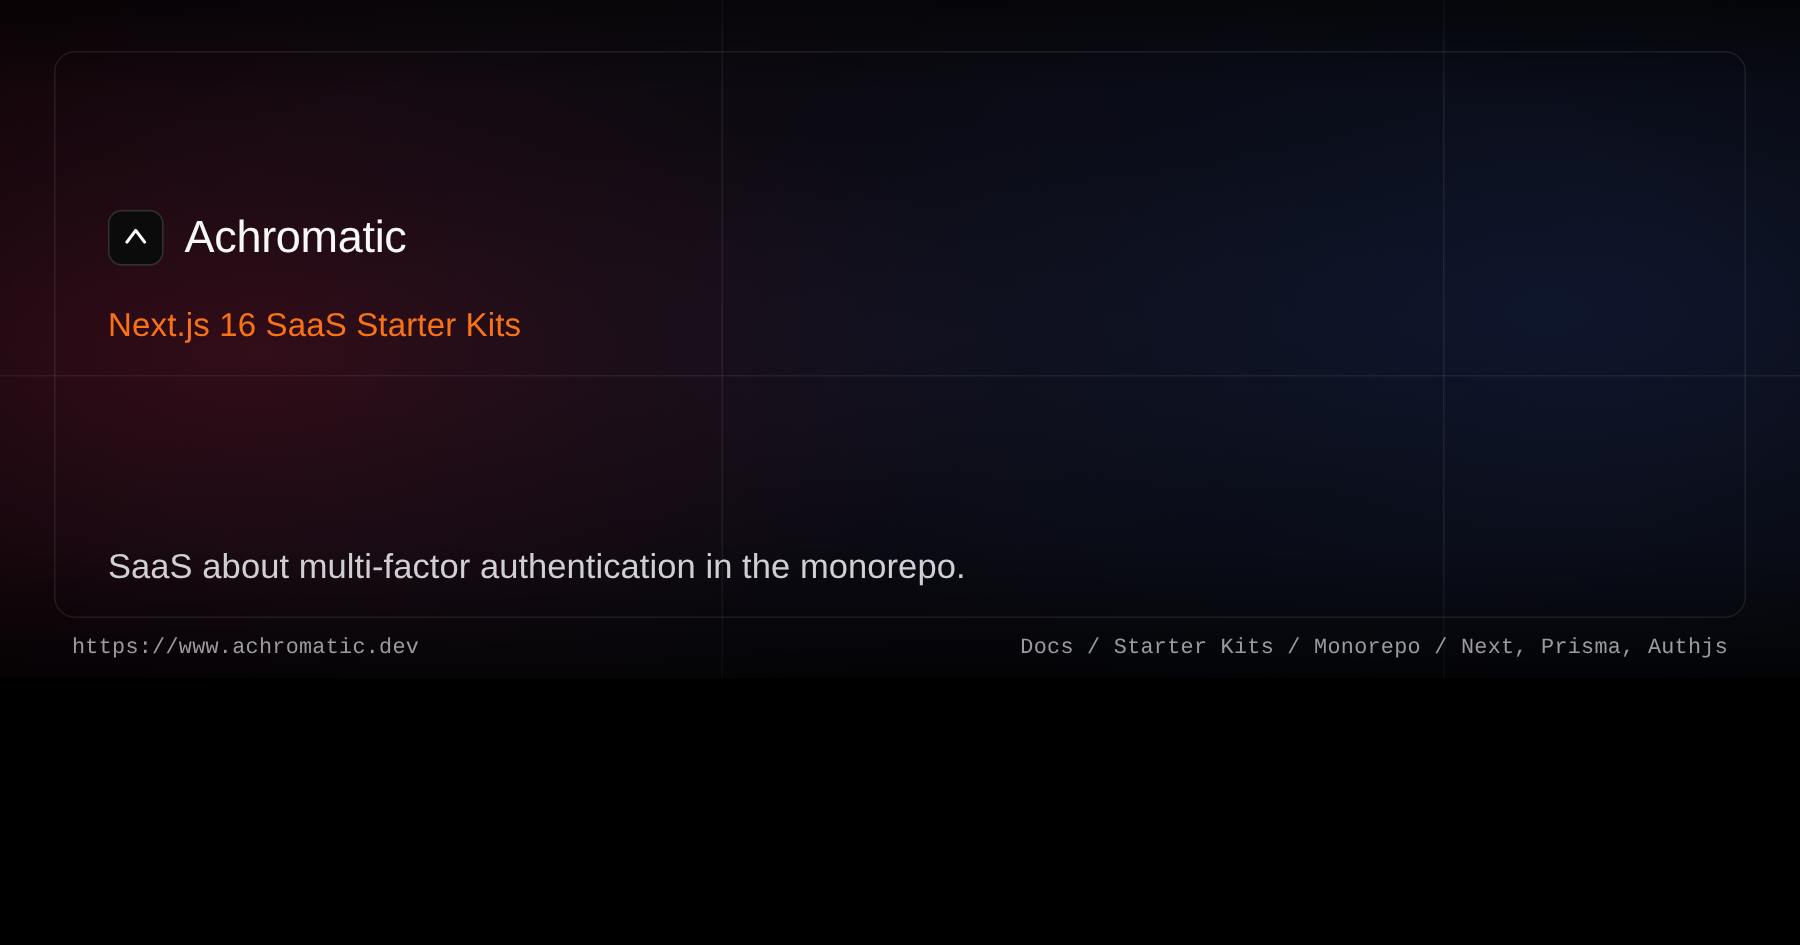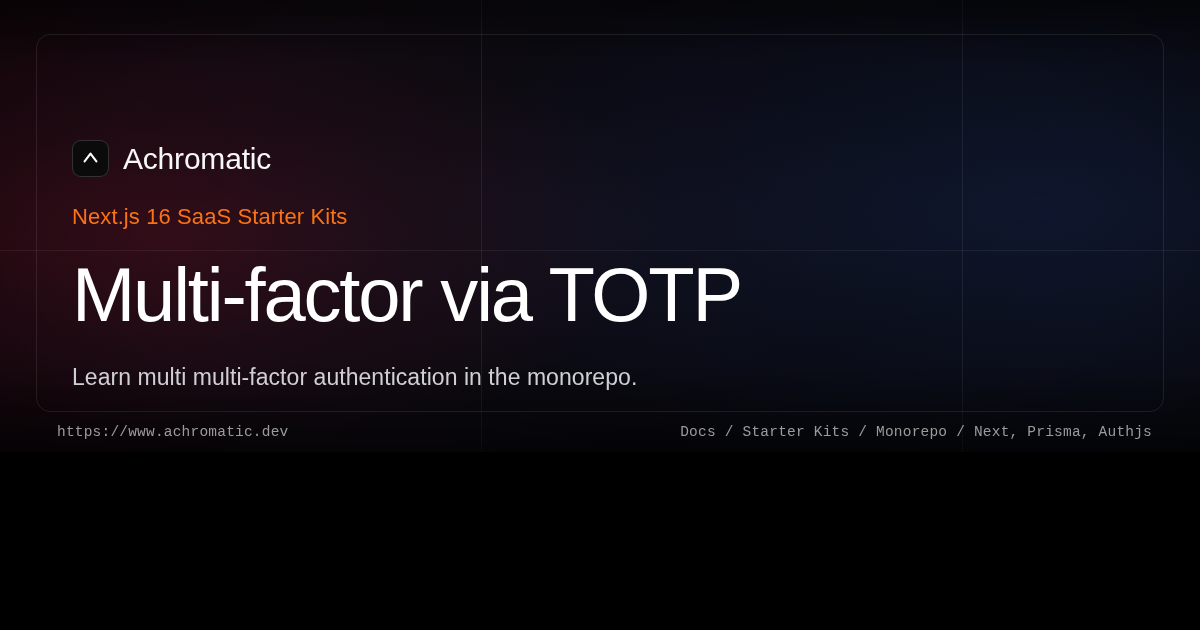--- a/index.html
+++ b/index.html
@@ -131,21 +131,21 @@
   .footer {
     position:absolute;
     left:48px; right:48px; bottom:11px;
     display:flex; align-items:center; justify-content:space-between;
     font-family:"Liberation Mono", "DejaVu Sans Mono", monospace;
     font-size:14.5px;
     line-height:1.2;
     color:#9b9b9f;
     letter-spacing:0.2px;
   }
-  .footer-left { white-space:nowrap;margin-left:9px; }
+  .footer-left { white-space:nowrap; }
   .footer-right { white-space:nowrap; }
 </style>
 </head>
 <body>
 
 <div class="og">
 
   <div class="bg-base"></div>
   <div class="glow-warm"></div>
   <div class="glow-cool"></div>
@@ -168,23 +168,22 @@
       <span class="logo-mark">
         <svg width="21" height="21" viewBox="0 0 21 21" aria-hidden="true">
           <path d="M4.6 13.4 L10.5 5.6 L16.4 13.4" fill="none" stroke="#ffffff" stroke-width="2.1" stroke-linecap="round" stroke-linejoin="round"></path>
         </svg>
       </span>
       <span class="brand-name">Achromatic</span>
     </div>
 
     <div class="eyebrow">Next.js 16 SaaS Starter Kits</div>
 
-    <h1 class="headline">Multi-factor via TOTP</h1>
 
-    <div class="subtitle">Learn multi multi-factor authentication in the monorepo.</div>
+    <div class="subtitle">SaaS about multi-factor authentication in the monorepo.</div>
 
   </div>
 
   <div class="footer">
     <span class="footer-left">https://www.achromatic.dev</span>
     <span class="footer-right">Docs / Starter Kits / Monorepo / Next, Prisma, Authjs</span>
   </div>
 
 </div>
 

